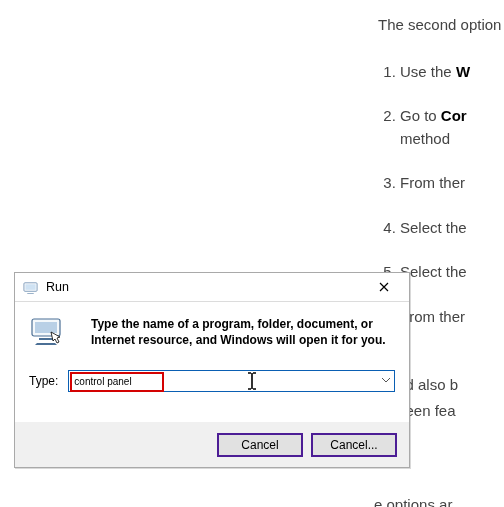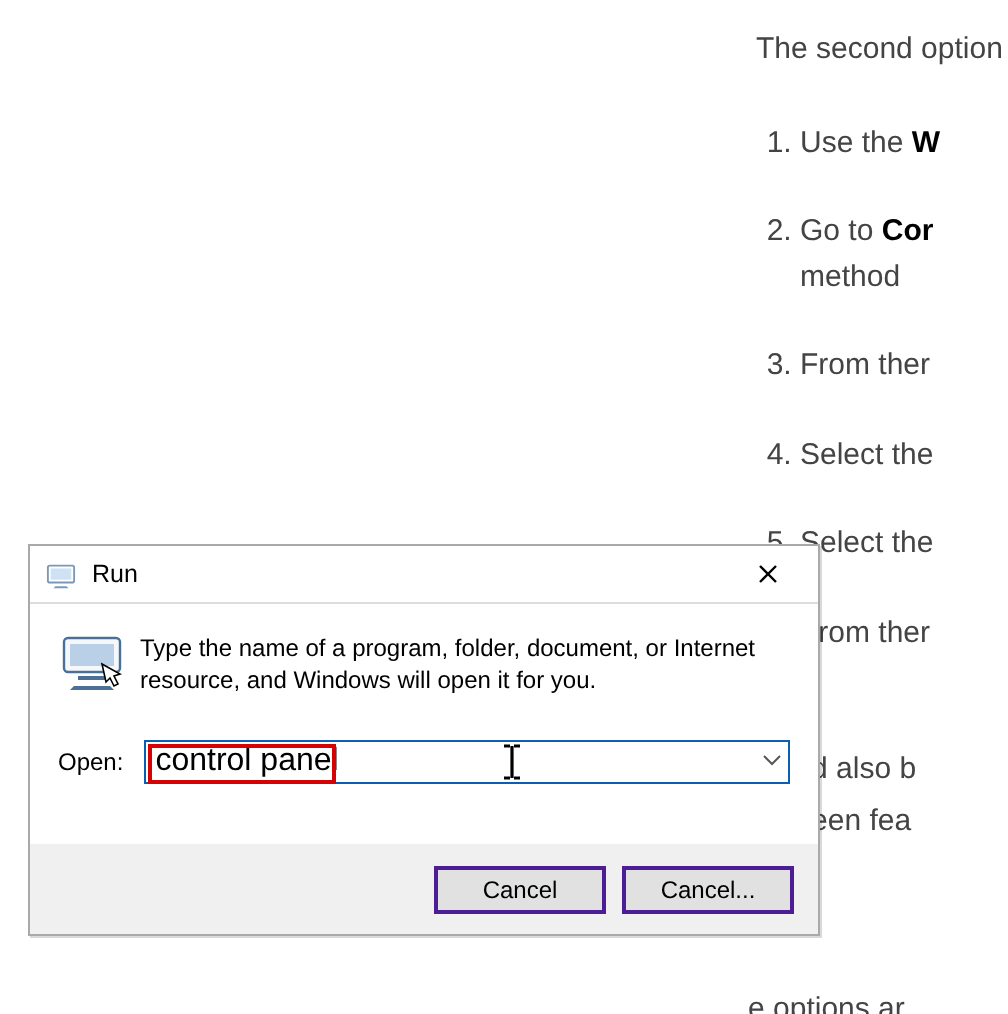--- a/index.html
+++ b/index.html
@@ -66,21 +66,22 @@
   .body-area {
     background: #fff;
     height: 120px;
     padding: 14px 14px 12px 14px;
     box-sizing: border-box;
     font-size: 12px;
     color: #000;
   }
   .msg-row {
     display: flex;
-    gap: 7px;
+    gap: 28px;
+    font-weight: bold;
   }
   .msg-icon {
     width: 34px; height: 34px; flex: 0 0 34px;
     margin-top: -2px;
   }
   .msg-text { line-height: 1.35; }
 
   .open-row {
     margin-top: 22px;
     display: flex;
@@ -93,21 +94,21 @@
     flex: 1;
     height: 22px;
   }
   .open-input {
     width: 100%;
     height: 22px;
     box-sizing: border-box;
     border: 1px solid #0a5fb3;
     padding: 0 20px 0 5px;
     font-family: inherit;
-    font-size: 16px;
+    font-size: 10px;
     color: #000;
     background: #fff;
   }
   .open-chevron {
     position: absolute; right: 4px; top: 4px;
     pointer-events: none;
   }
   .red-highlight {
     position: absolute;
     left: 2px; top: 2px;
@@ -202,21 +203,21 @@
           <rect x="6" y="8" width="22" height="11" fill="#b9d0e6"></rect>
           <rect x="10" y="24" width="14" height="2" fill="#4b6f95"></rect>
           <path d="M8 29 h18 l2 2 h-22 z" fill="#4b6f95"></path>
           <path d="M22 18 l9 5 -3 1 2 4 -2 1 -2 -4 -2 2 z" fill="#fff" stroke="#000" stroke-width="0.8"></path>
         </svg>
       </span>
       <span class="msg-text">Type the name of a program, folder, document, or Internet resource, and Windows will open it for you.</span>
     </div>
 
     <div class="open-row">
-      <span class="open-label">Open:</span>
+      <span class="open-label">Type:</span>
       <span class="open-input-wrap">
         <input class="open-input" type="text" value="control panel" style="">
         <span class="open-chevron">
           <svg viewBox="0 0 10 10" width="10" height="10">
               <path d="M1 3 L5 7 L9 3" fill="none" stroke="#555" stroke-width="1"></path>
             </svg>
         </span>
         <span class="red-highlight"></span>
         <span class="ibeam">
           <svg viewBox="0 0 8 18" width="8" height="18">

